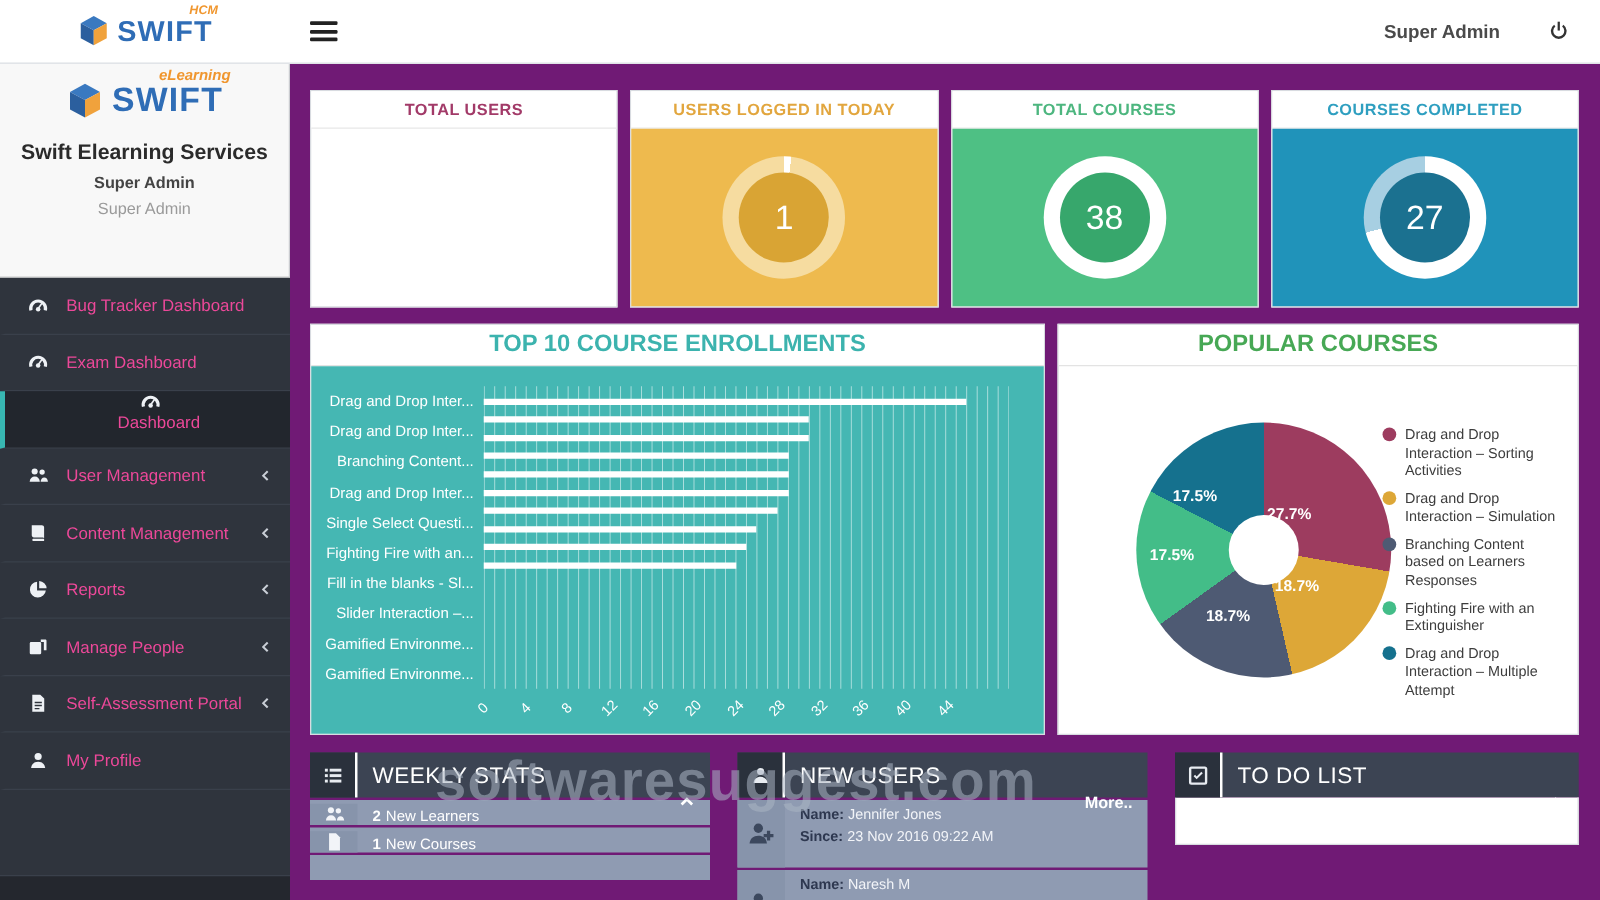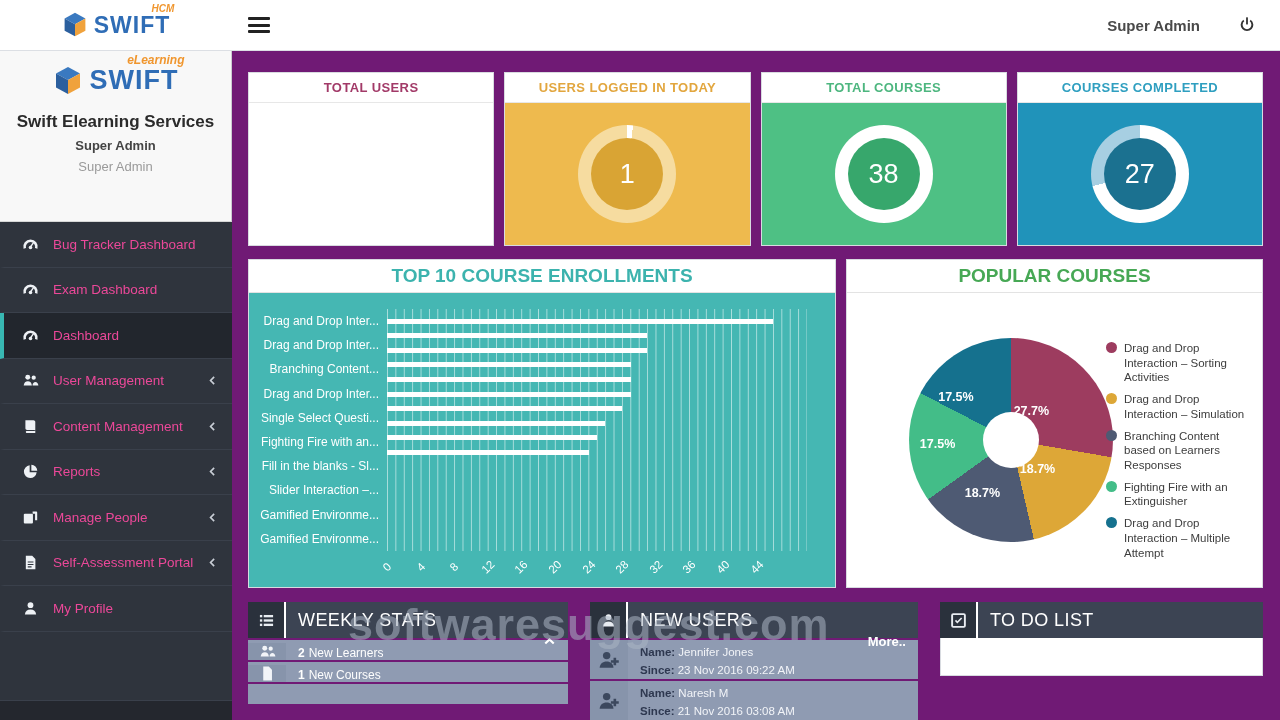--- a/index.html
+++ b/index.html
@@ -26,21 +26,21 @@
   .side-profile { background:#f8f8f8; border-bottom:1px solid #d7d7d7; border-right:1px solid #caccd0;
     height:171px; text-align:center; padding-top:14px; }
   .side-logo { display:flex; justify-content:center; align-items:center; gap:7px; margin-bottom:16px; }
   .side-logo .brand-text { font-size:27px; }
   .side-logo .brand-sup { font-size:12px; top:-12px; right:-6px; }
   .org-name { font-size:17px; font-weight:bold; color:#2b2b2b; margin-bottom:6px; }
   .role { font-size:13px; font-weight:bold; color:#444; margin-bottom:6px; }
   .role-sub { font-size:13px; color:#9a9a9a; }
   .menu-item { display:flex; align-items:center; height:45.5px; padding:0 14px 0 18px;
     border-bottom:1px solid #3a404b; border-left:4px solid transparent; cursor:pointer; color:#ec4899; }
-  .menu-item.active { background:#22262d; border-left-color:#38b7b2; }
+  .menu-item.active { background:#22262d; border-left-color:#38b7b2;flex-direction:column; }
   .mi-icon { width:17px; height:17px; flex:0 0 17px; color:#eef1f5; }
   .mi-label { font-size:13.5px; margin-left:14px; }
   .mi-chev { width:11px; height:11px; margin-left:auto; color:#c9ced6; visibility:hidden; }
   .mi-chev.show { visibility:visible; }
   .side-footer { position:absolute; bottom:0; left:0; width:100%; height:20px; background:#24272e;
     border-top:1px solid #3a404b; }
 
   
   .content { position:absolute; left:232px; top:51px; width:1048px; height:669px;
     background:#701a75; padding:21px 17px 0 16px; }
@@ -99,21 +99,21 @@
   .mini-right { margin-left:auto; margin-right:12px; display:flex; align-items:center;margin-top:43px; }
   .mini-caret { width:13px; height:13px; color:#fff; cursor:pointer; }
   .more-link { font-weight:bold; font-size:13px; color:#fff; cursor:pointer; }
   .mini-row { display:flex; background:#8f9bb2; margin-top:2px; }
   .mini-row .row-icon { width:38px; display:flex; align-items:center; justify-content:center;
     background:#8794ab; }
   .weekly .mini-row { height:20px; align-items:flex-end; }
   .weekly .row-icon svg { width:17px; height:17px; color:#f2f4f8; }
   .weekly .row-text { margin-left:12px; font-size:12px; color:#fefefe; }
   .weekly .row-text b { margin-right:4px; }
-  .newusers .mini-row { height:39px; }
+  .newusers .mini-row { height:54px; }
   .newusers .row-icon svg { width:22px; height:22px; color:#3c485e; }
   .nu-lines { margin-left:12px; padding-top:4px; font-size:11.5px; line-height:1.55; }
   .nu-lines b { color:#2e3850; }
   .nu-lines span { color:#f2f4f8; }
   .todo-body { height:38px; background:#fff; border:1px solid #d8dbe0; border-top:none; }
 
   .watermark { position:absolute; left:116px; top:548px; font-size:45px; font-weight:bold;
     letter-spacing:1px; color:rgba(170,180,195,.55); z-index:6; pointer-events:none; white-space:nowrap; }
 
   svg.ico { fill:currentColor; }

